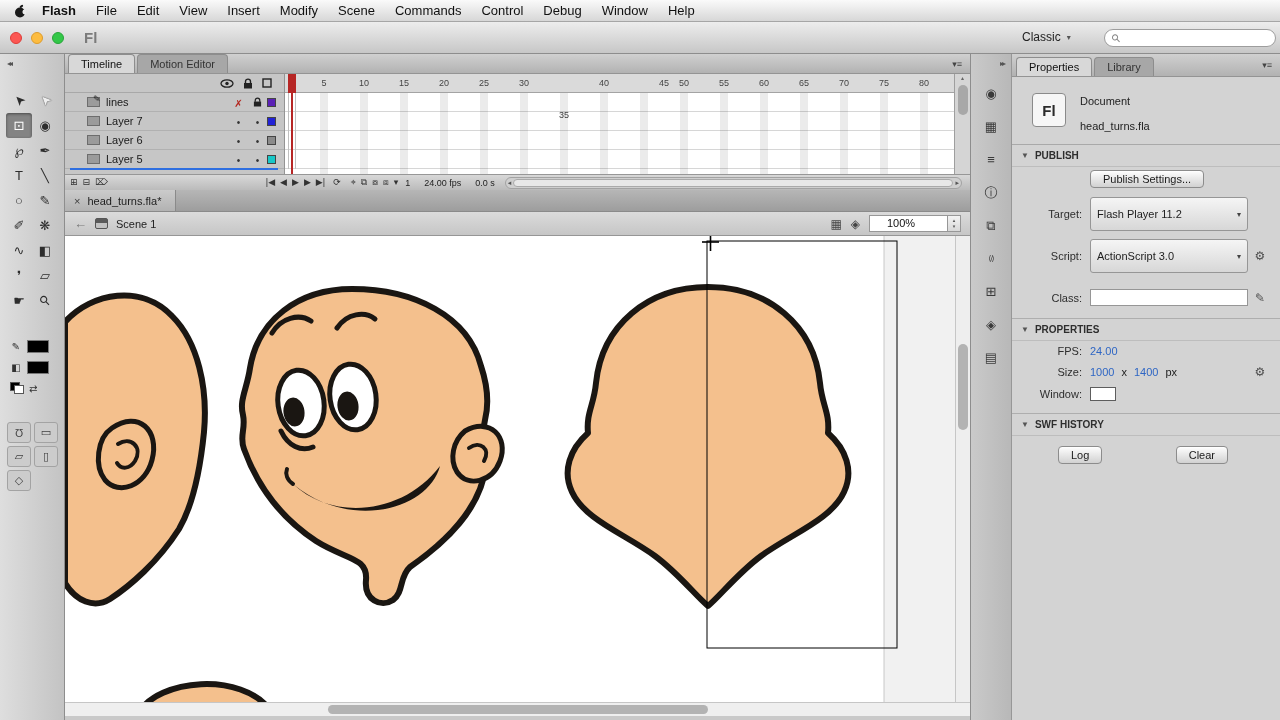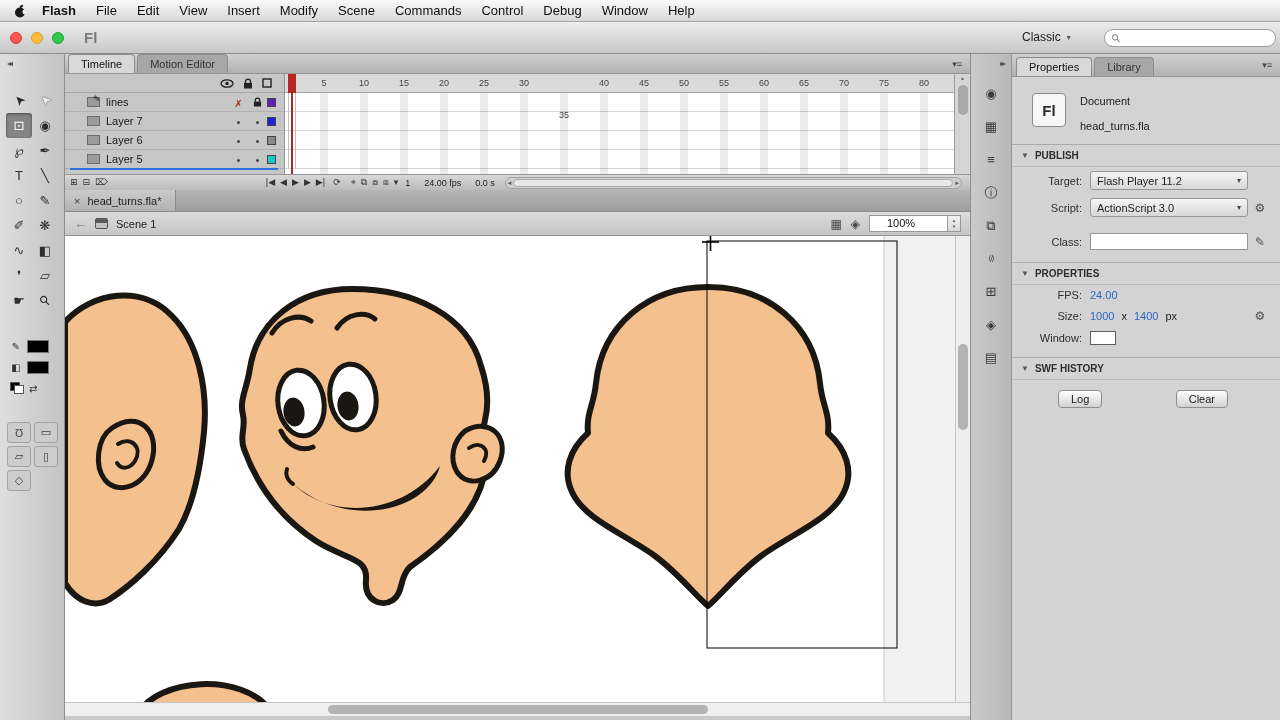--- a/index.html
+++ b/index.html
@@ -149,21 +149,21 @@
     display:flex;align-items:center;justify-content:center;font-weight:bold;font-size:15px;color:#2b2b2b;flex:none;}
   .doc-lines{display:flex;flex-direction:column;gap:13px;padding-top:2px;}
   .sec-hdr{display:flex;align-items:center;gap:6px;padding:5px 9px;font-size:10px;font-weight:bold;
     color:#2e2e2e;border-bottom:1px solid #bdbdbd;}
   .tri{font-size:8px;color:#555;}
   .sec{border-bottom:1px solid #aeaeae;padding-bottom:8px;}
   .prow{display:grid;grid-template-columns:78px 158px 24px;align-items:center;padding:4px 0;}
   .plabel{text-align:right;padding-right:8px;color:#2e2e2e;}
   .pval{color:#1d1d1d;}
   .dd{height:19px;border:1px solid #969696;border-radius:3px;background:linear-gradient(#f5f5f5,#d7d7d7);
-    display:flex;align-items:center;justify-content:space-between;padding:8px 6px;font-size:11px;color:#1d1d1d;}
+    display:flex;align-items:center;justify-content:space-between;padding:16px 6px;font-size:11px;color:#1d1d1d;}
   .dd .arr{font-size:8px;color:#444;}
   .tinput{height:17px;border:1px solid #969696;background:#fff;width:158px;font-size:11px;padding:0 4px;
     font-family:"Liberation Sans","DejaVu Sans",sans-serif;}
   .mac-btn{display:inline-block;border:1px solid #8c8c8c;border-radius:4px;
     background:linear-gradient(#fefefe,#d1d1d1);padding:2px 12px;font-size:11px;color:#1c1c1c;
     box-shadow:inset 0 1px 0 rgba(255,255,255,.7);}
   .btn-row{padding:3px 0 5px 78px;}
   .bval{color:var(--blue);}
   .sizeline{display:flex;align-items:center;gap:7px;}
   .stage-swatch{width:26px;height:14px;background:#fff;border:1px solid #5d5d5d;}
@@ -367,21 +367,21 @@
         <div class="ruler" id="ruler">
           <div class="ruler-marker"></div>
         <span class="ruler-num" style="left: 29px;">5</span>
             <span class="ruler-num" style="left: 69px;">10</span>
             <span class="ruler-num" style="left: 109px;">15</span>
             <span class="ruler-num" style="left: 149px;">20</span>
             <span class="ruler-num" style="left: 189px;">25</span>
             <span class="ruler-num" style="left: 229px;">30</span>
             <span class="ruler-num" style="left: 269px; margin-top: 32px;">35</span>
             <span class="ruler-num" style="left: 309px;">40</span>
-            <span class="ruler-num" style="left: 349px;">45</span>
+            <span class="ruler-num" style="left: 369px;">45</span>
             <span class="ruler-num" style="left: 389px;">50</span>
             <span class="ruler-num" style="left: 429px;">55</span>
             <span class="ruler-num" style="left: 469px;">60</span>
             <span class="ruler-num" style="left: 509px;">65</span>
             <span class="ruler-num" style="left: 549px;">70</span>
             <span class="ruler-num" style="left: 589px;">75</span>
             <span class="ruler-num" style="left: 629px;">80</span>
           </div>
         <div class="frames-rows">
           <div class="rows-lines"></div>
@@ -527,20 +527,23 @@
           <span>Document</span>
           <span>head_turns.fla</span>
         </span>
       </div>
 
       <div class="sec">
         <div class="sec-hdr">
           <span class="tri">▼</span>
           <span>PUBLISH</span>
         </div>
+        <div class="btn-row">
+          <span class="mac-btn">Publish Settings...</span>
+        </div>
         <div class="prow">
           <span class="plabel">Target:</span>
           <span class="dd">
             <span>Flash Player 11.2</span>
             <span class="arr">▾</span>
           </span>
           <span></span>
         </div>
         <div class="prow">
           <span class="plabel">Script:</span>

